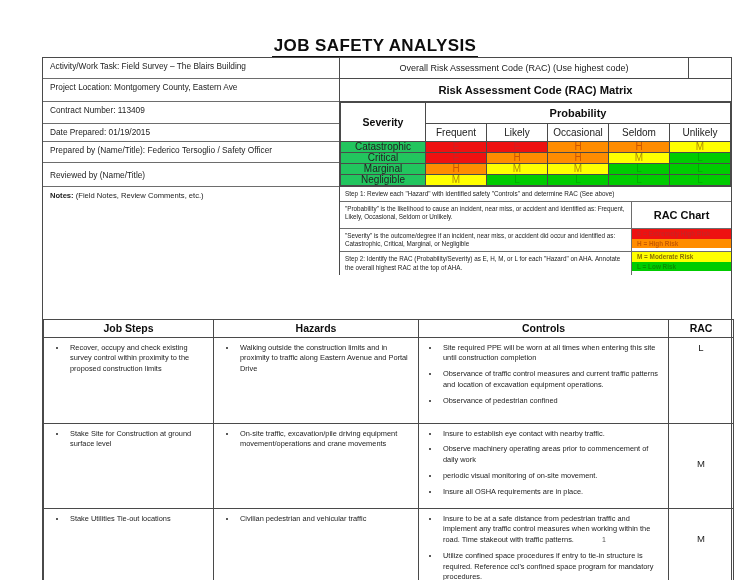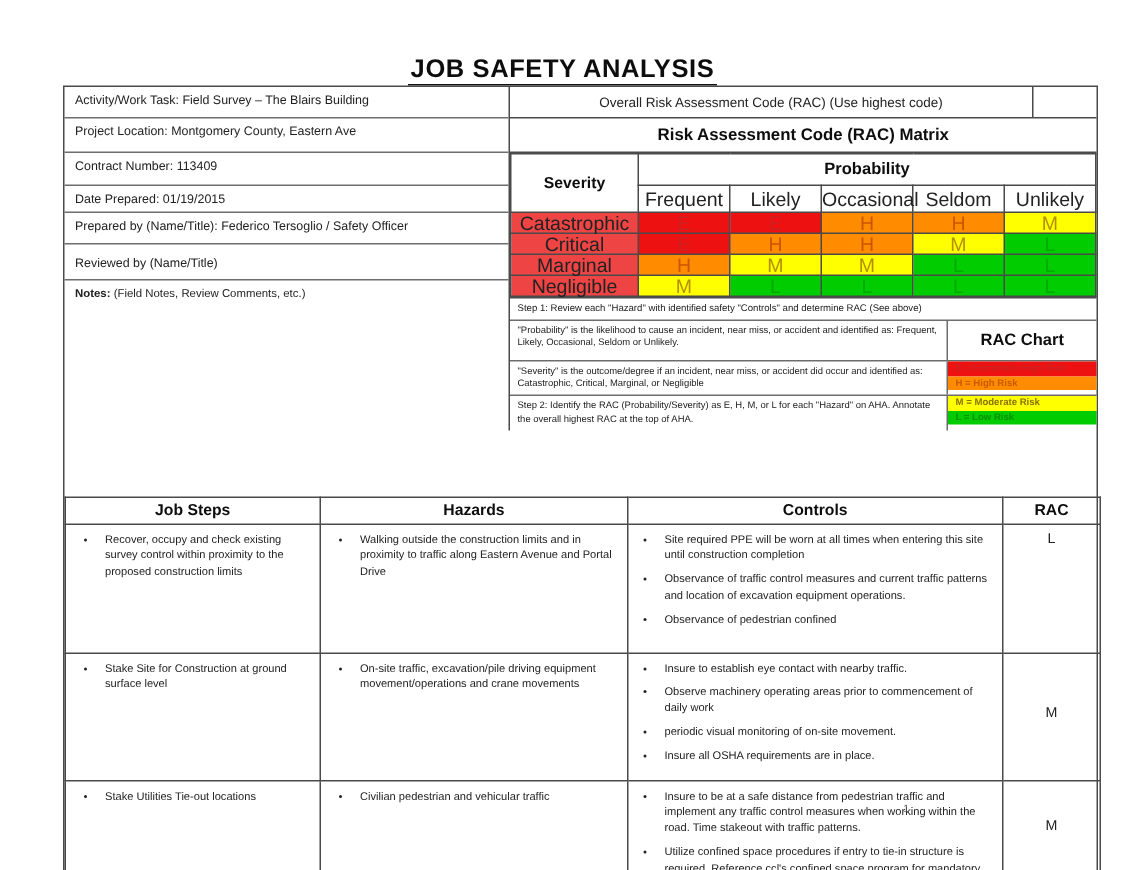--- a/index.html
+++ b/index.html
@@ -127,21 +127,21 @@
   
   .matrix {
     border-collapse: collapse;
     width: 100%;
     table-layout: fixed;
   }
   .matrix td, .matrix th {
     border: 1px solid #4a4a4a;
     padding: 0;
     text-align: center;
-    font-size: 13px;
+    font-size: 10px;
     color: #222;
     font-weight: normal;
     line-height: 1;
   }
   .sev-head {
     width: 84px;
     font-size: 10.5px !important;
     font-weight: bold !important;
     color: #0d0d0d !important;
     height: 38px;
@@ -150,21 +150,21 @@
     font-size: 11px !important;
     font-weight: bold !important;
     color: #0d0d0d !important;
     height: 19px;
   }
   .prob-sub { height: 16px; }
   .sev-label {
     font-size: 7.6px;
     text-align: center;
     height: 10px;
-    background: #ef4444;
+    background: #22c55e;
   }
   .cell {
     height: 10px;
     font-size: 7.4px;
     font-weight: bold;
     color: #111;
   }
   
   .steps {
     border-top: 1.3px solid #4a4a4a;

